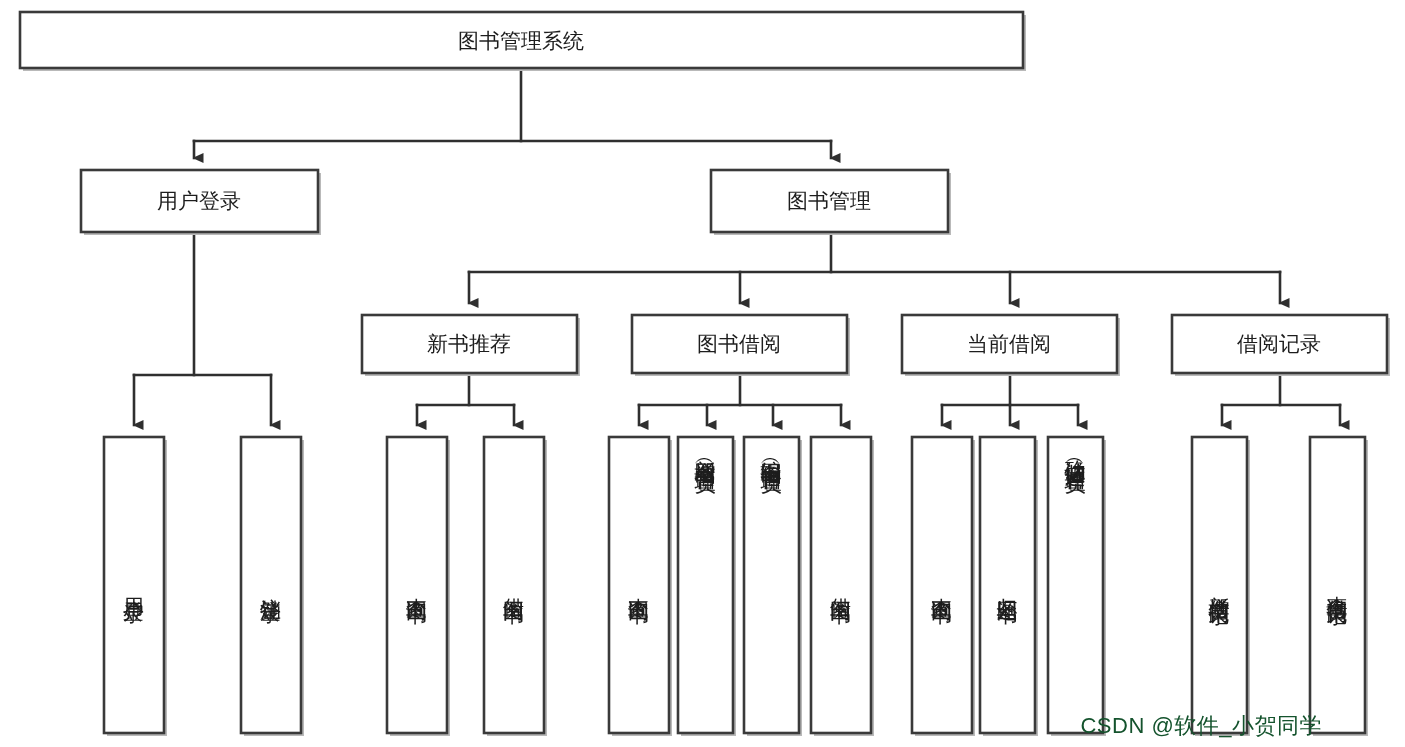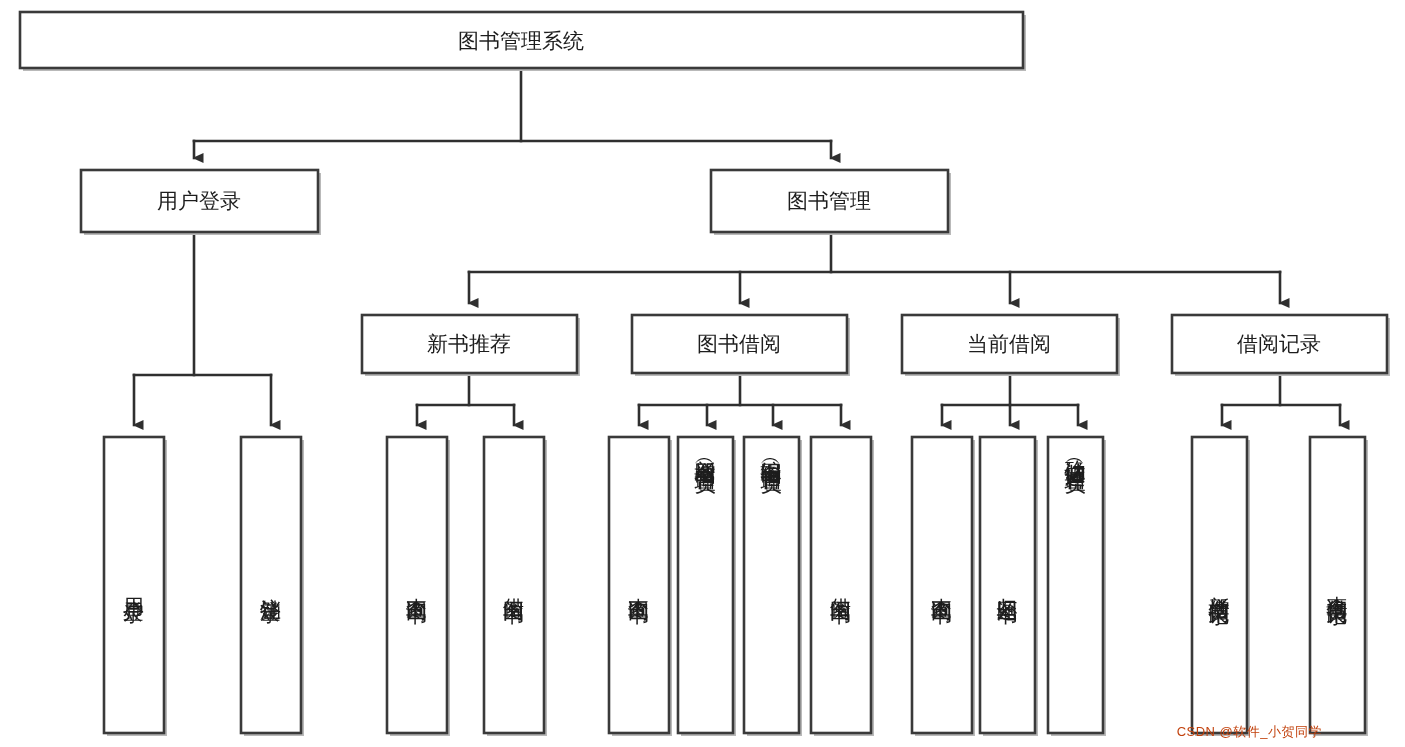--- a/index.html
+++ b/index.html
@@ -69,22 +69,22 @@
     pointer-events: none;
   }
   .leaf-label-wrap.centered {
     align-items: center;
   }
   .watermark {
     position: absolute;
     right: 8px;
     bottom: 6px;
     font-family: "Liberation Sans", "DejaVu Sans", sans-serif;
-    font-size: 13px;
-    color: #c2410c;
+    font-size: 22px;
+    color: #14532d;
     letter-spacing: 0.5px;
     white-space: nowrap;
   }
 </style>
 </head>
 <body>
 
 <div id="diagram-root">
 
   <svg class="flow" viewBox="0 0 1405 747" xmlns="http://www.w3.org/2000/svg">

